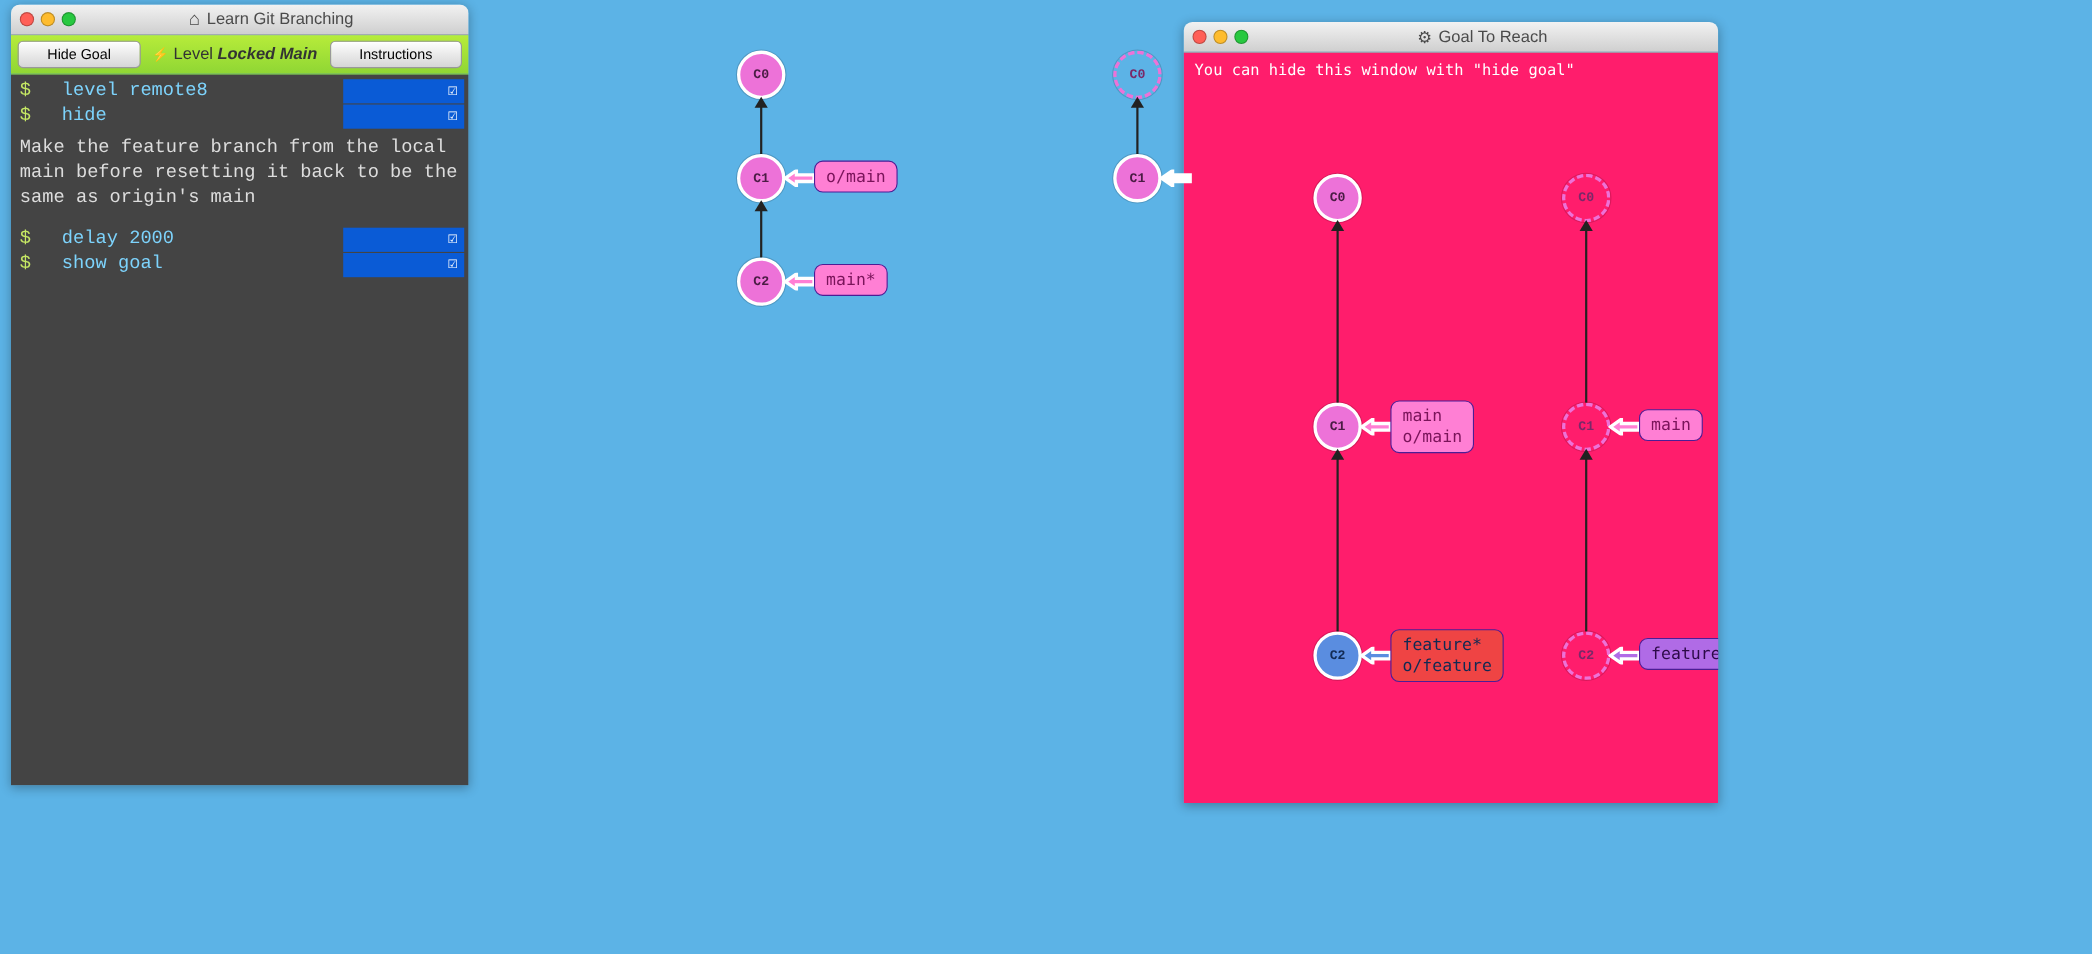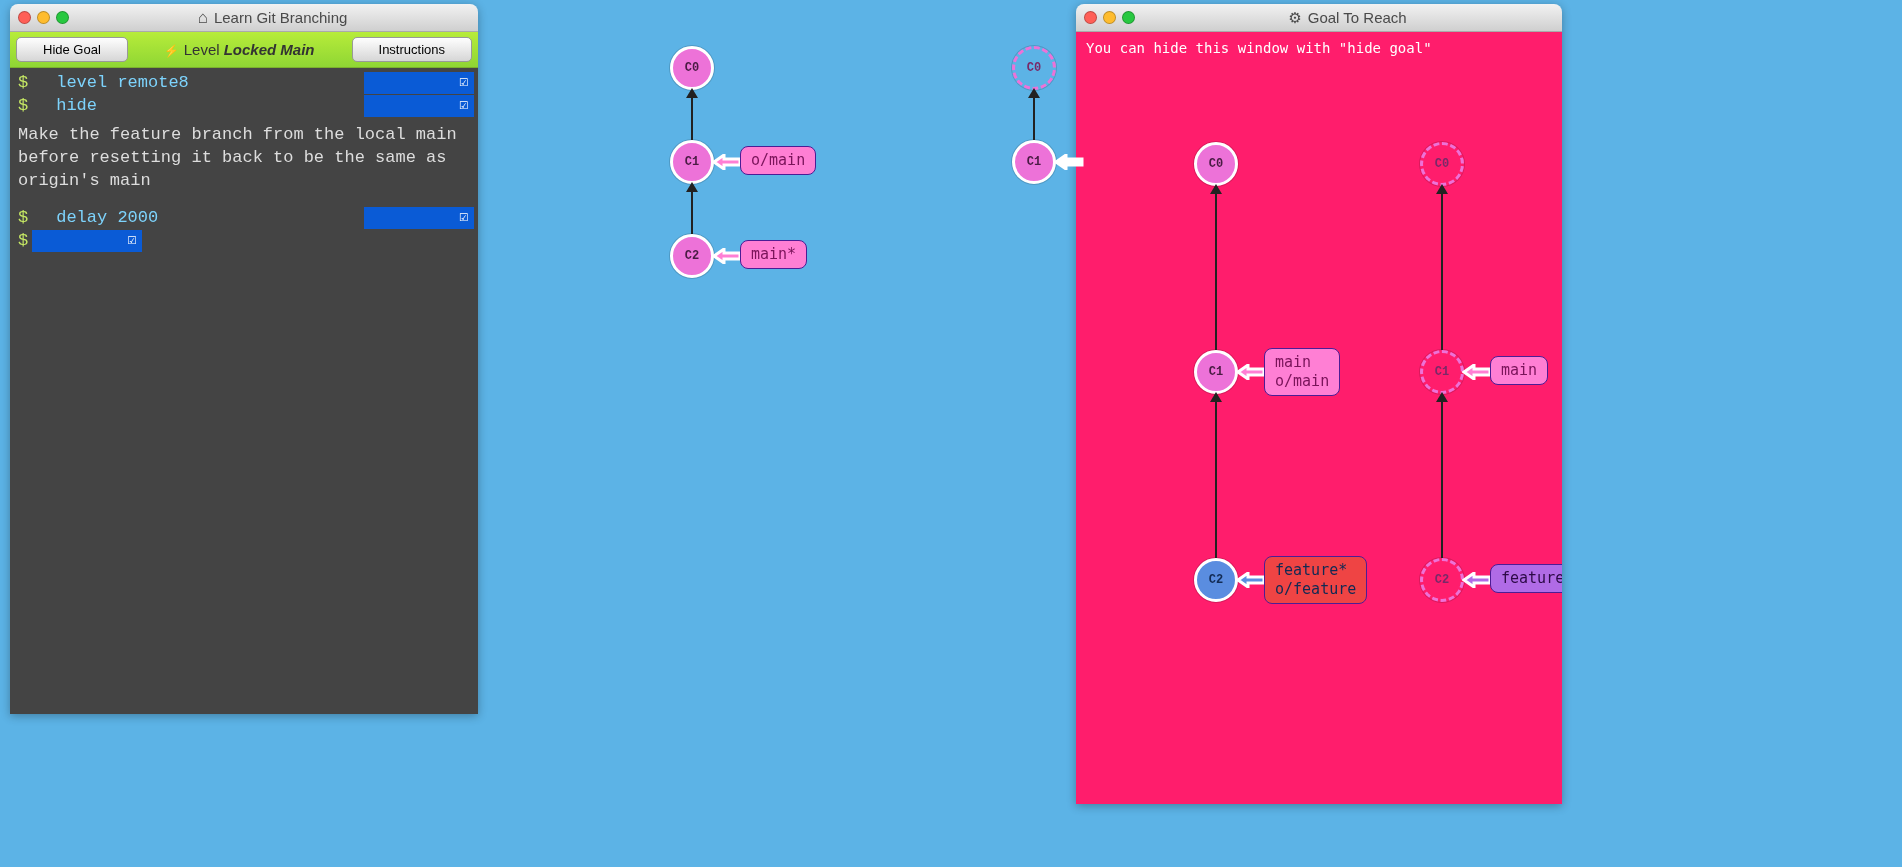--- a/index.html
+++ b/index.html
@@ -35,21 +35,21 @@
   .dot.yellow{background:#febc2e;}
   .dot.green{background:#28c840;}
   .titlebar .title {
     flex:1; text-align:center; font-size:15px; color:#4a4a4a;
     display:flex; align-items:center; justify-content:center; gap:6px;
   }
   .gear::before { content:"\2699"; }
   .home::before { content:"\2302"; font-size:17px; }
 
   
-  #terminal-window { left:10px; top:4px; width:468px; height:710px; }
+  #terminal-window { left:10px; top:4px; width:416px; height:710px; }
   .green-bar {
     height:36px; background:linear-gradient(#b7ec3a,#8fd634);
     display:flex; align-items:center; justify-content:space-between;
     padding:0 6px; border-bottom:1px solid #7cb02d;
     font-family:-apple-system,Helvetica,Arial,sans-serif;
   }
   .green-bar button {
     background:linear-gradient(#fefefe,#d6d6d6);
     border:1px solid #999; border-radius:5px;
     padding:4px 26px; font-size:13px; cursor:pointer;
@@ -61,21 +61,21 @@
   .term-body { background:#444; color:#ddd; height:calc(100% - 64px); padding:4px 0; font-size:17px; line-height:1.35;}
   .cmd-row { display:flex; align-items:center; }
   .cmd-row .prompt { color:#c6e864; padding:0 4px 0 8px;}
   .cmd-row .cmdtext { flex:1; color:#7dd3fc;margin-left:24px; }
   .cmd-row .status { width:110px; height:22px; background:#0a5bd6; margin-right:4px;
     display:flex; align-items:center; justify-content:flex-end; color:#fff; padding-right:6px; font-size:15px;}
   .check::before{content:"\2611";}
   .hint-text { color:#ddd; padding:6px 8px 14px 8px; }
 
   
-  #goal-window { left:1076px; top:4px; width:486px; height:800px; }
+  #goal-window { left:1076px; top:20px; width:486px; height:710px; }
   .goal-body { background:#ff1d6c; height:calc(100% - 28px); position:relative;}
   .goal-hint { position:absolute; top:8px; left:10px; color:#fff; font-size:14px; font-family:Monaco,monospace;}
   .commit {
     position:absolute; width:44px; height:44px; border-radius:50%;
     background:#ed72d8; border:3px solid #fff;
     display:flex; align-items:center; justify-content:center;
     font-size:12px; font-weight:bold; color:#4a1c44;
     box-shadow:0 0 0 1px rgba(0,0,0,.15);
   }
   .commit.dashed { background:transparent; border:3px dashed #ed72d8; color:#7a2968;}
@@ -149,20 +149,21 @@
     <div class="hint-text">Make the feature branch from the local main before resetting it back to be the same as origin's main</div>
     <div class="cmd-row">
       <span class="prompt">$</span>
       <span class="cmdtext">delay 2000</span>
       <span class="status">
           <span class="check"></span>
         </span>
     </div>
     <div class="cmd-row">
       <span class="prompt">$</span>
+      <span class="cmdtext">show goal</span>
       <span class="status">
           <span class="check"></span>
         </span>
     </div>
   </div>
 </div>
 
 <div id="current-graph"></div>
 
 <div id="goal-window" class="window">

